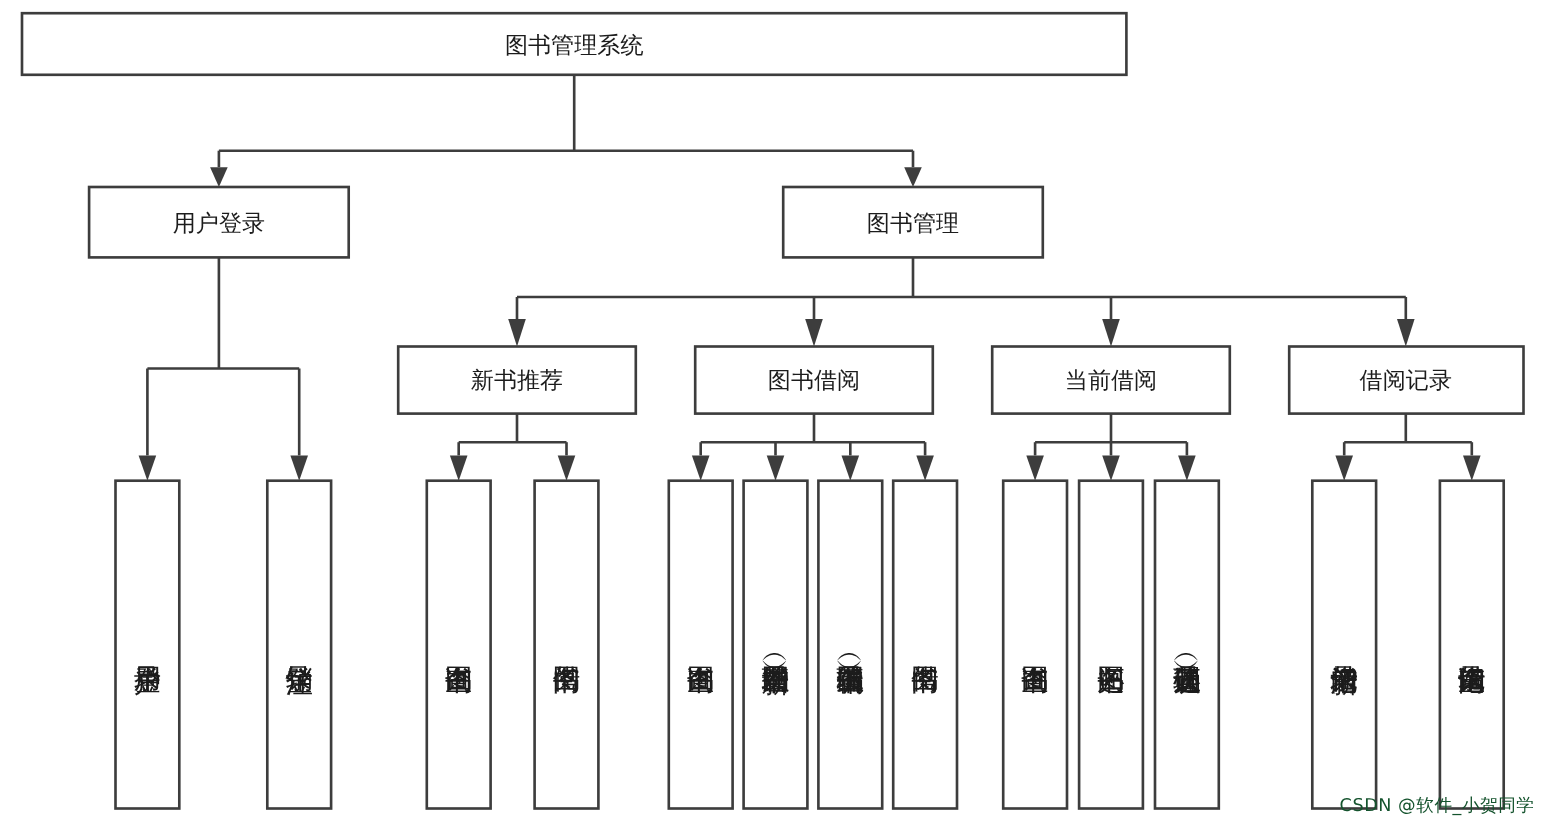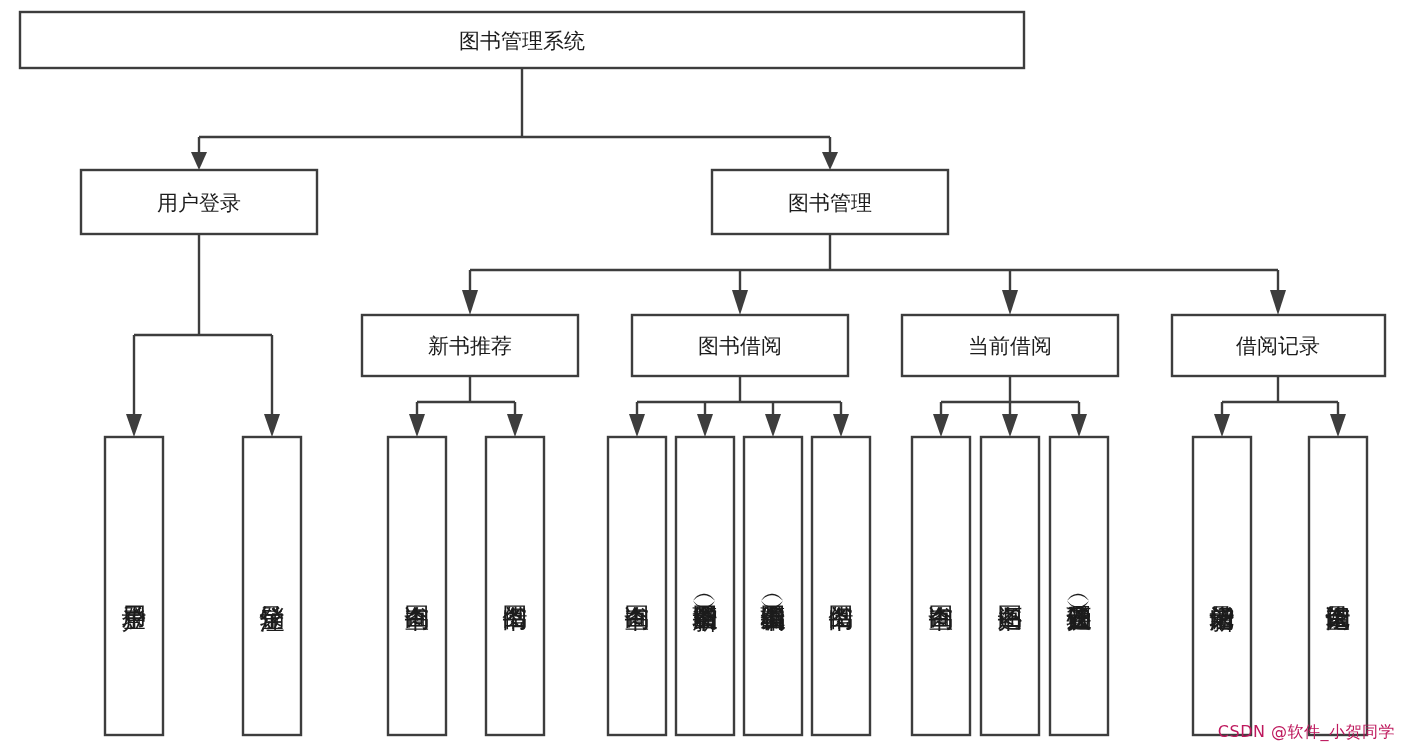--- a/index.html
+++ b/index.html
@@ -19,21 +19,21 @@
     fill:#1c1c1c;
     text-anchor:middle;
     dominant-baseline:central;
   }
   .label-h{font-size:21px;}
   .label-v{font-size:25px;}
   .watermark{
     position:absolute;
     right:10px;bottom:4px;
     font-size:16px;
-    color:#be185d;
+    color:#14532d;
     font-family:"DejaVu Sans","Liberation Sans",sans-serif;
     letter-spacing:0.5px;
     white-space:nowrap;
     pointer-events:none;
   }
 </style>
 </head>
 <body>
 
 <div id="diagram-root">

